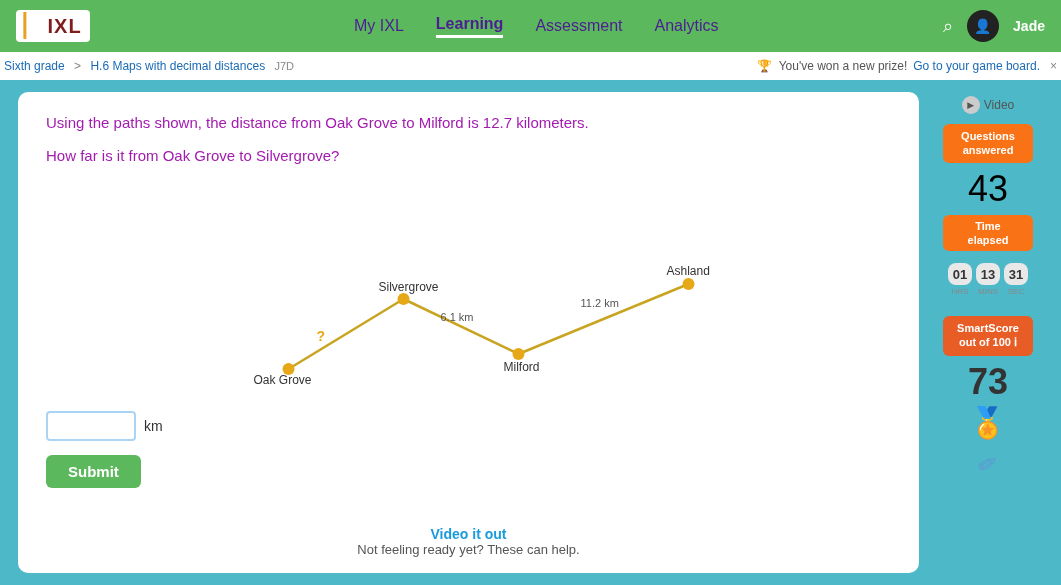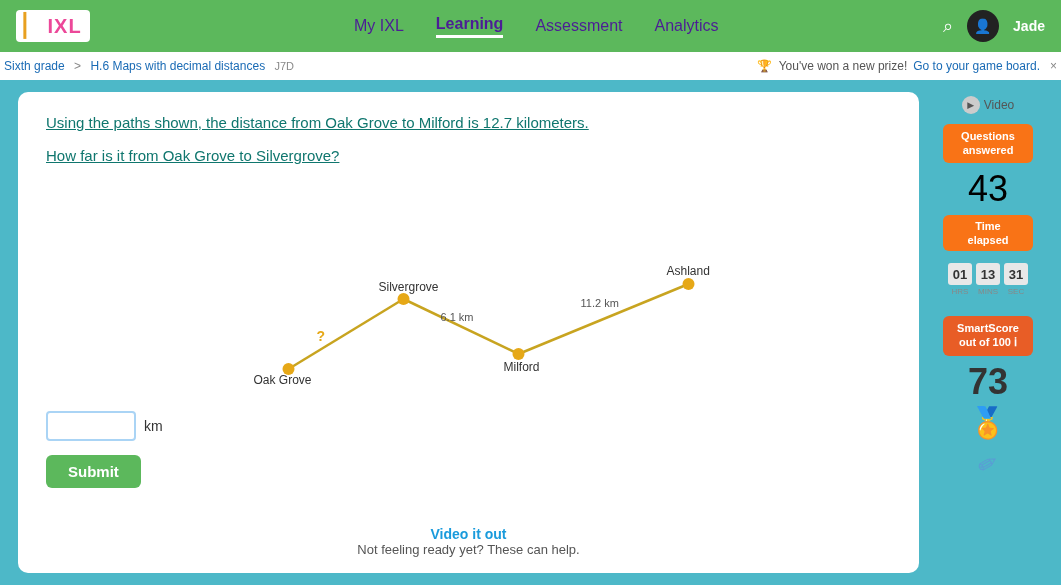--- a/index.html
+++ b/index.html
@@ -127,24 +127,23 @@
       border-radius: 10px;
       flex: 1;
       padding: 20px 28px 16px 28px;
       position: relative;
       display: flex;
       flex-direction: column;
     }
 
     .question-text {
       font-size: 15px;
-      color: #0f766e;
+      color: #a21caf;
       line-height: 1.5;
       margin-bottom: 4px;
-      text-decoration: underline;
     }
 
     .map-container {
       position: relative;
       width: 100%;
       height: 220px;
       margin: 8px 0 12px 0;
     }
 
     svg.map-svg {
@@ -257,21 +256,21 @@
 
     .time-digits {
       display: flex;
       gap: 4px;
       justify-content: center;
       align-items: center;
       margin-top: 4px;
     }
     .time-digit-box {
       background: #e8e8e8;
-      border-radius: 3px;
+      border-radius: 8px;
       font-size: 13px;
       font-weight: 700;
       color: #333;
       width: 24px;
       height: 22px;
       display: flex;
       align-items: center;
       justify-content: center;
     }
     .time-label-row {
@@ -337,21 +336,21 @@
     .city-dot {
       fill: #e6a817;
     }
   </style>
 </head>
 <body>
 
 <div class="navbar">
   <div class="ixl-logo">
     <span style="color:#e8a020; font-weight:900; font-size:22px; letter-spacing:0;">▏</span>
-    <span style="color:#ec4899; font-weight:900; font-size:20px;">IXL</span>
+    <span style="color:#7f1d1d; font-weight:900; font-size:20px;">IXL</span>
   </div>
   <div class="nav-links">
     <span class="nav-link">My IXL</span>
     <span class="nav-link active">Learning</span>
     <span class="nav-link">Assessment</span>
     <span class="nav-link">Analytics</span>
   </div>
   <div class="nav-right">
     <span class="search-icon">⌕</span>
     <div class="user-avatar">👤</div>

